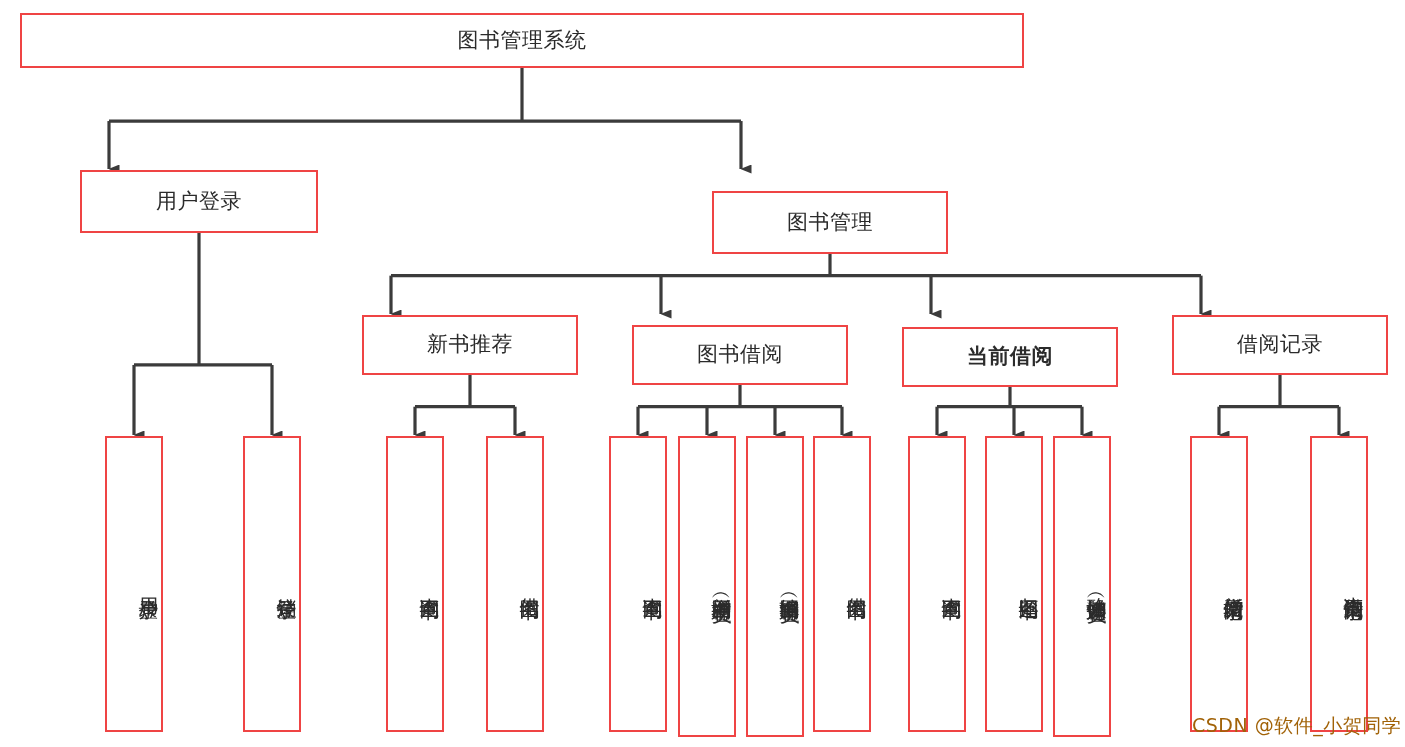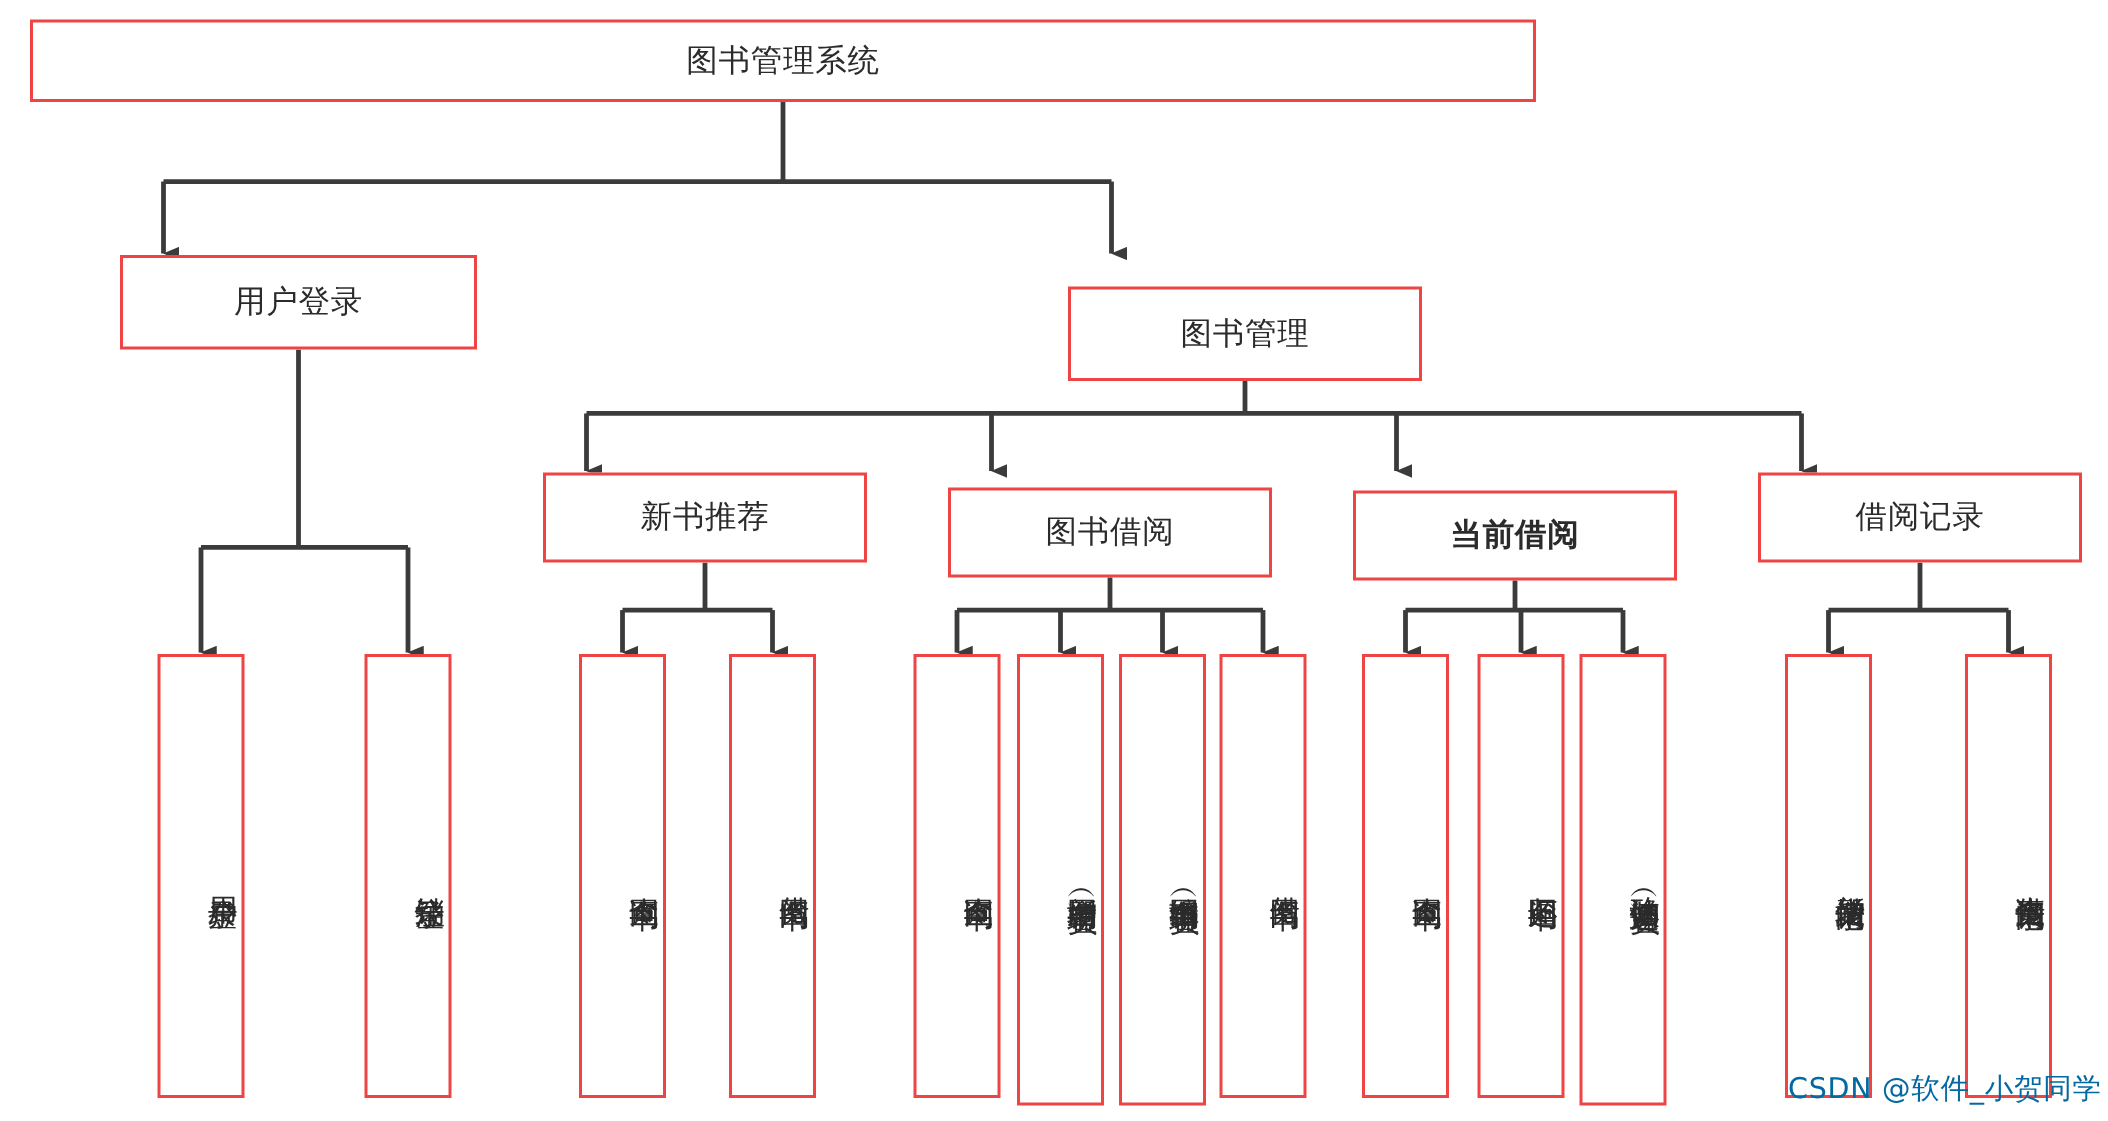--- a/index.html
+++ b/index.html
@@ -51,21 +51,21 @@
     padding-bottom: 6px;
     align-items: flex-start;
     justify-content: center;
     white-space: nowrap;
   }
   .watermark {
     position: absolute;
     left: 1192px;
     top: 713px;
     font-size: 19px;
-    color: #0369a1;
+    color: #a16207;
     letter-spacing: 0.5px;
     white-space: nowrap;
     z-index: 3;
   }
 </style>
 </head>
 <body>
 
 <div id="stage">
 

